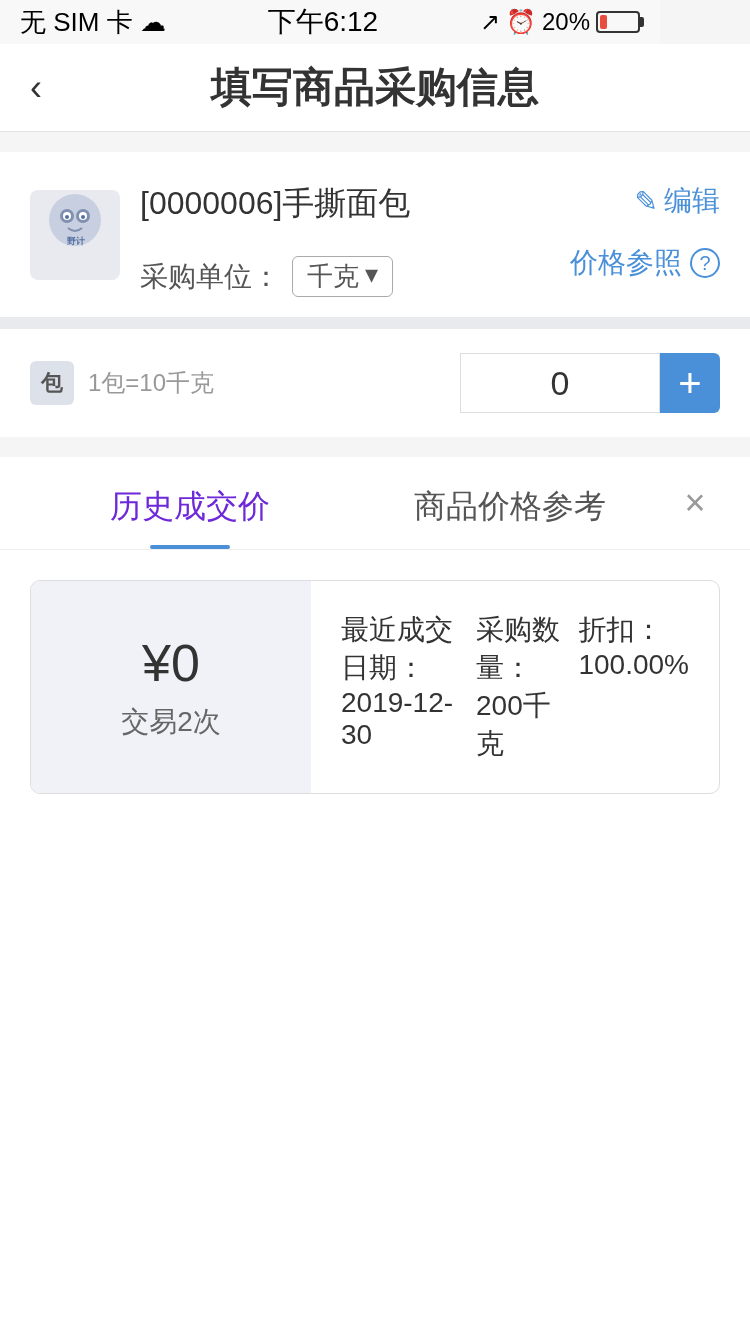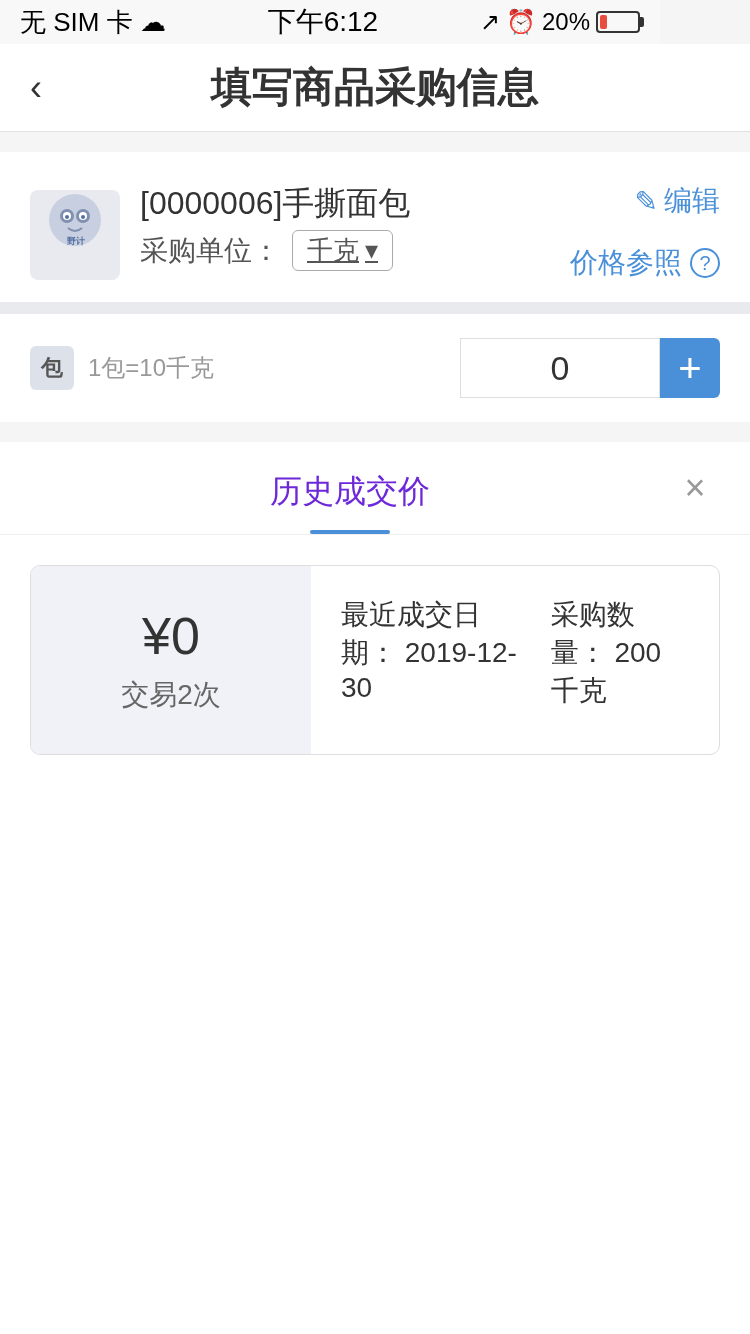--- a/index.html
+++ b/index.html
@@ -95,33 +95,31 @@
       width: 90px;
       height: 90px;
       background: #e8eaf0;
       border-radius: 8px;
       display: flex;
       justify-content: center;
       color: #7a8bb5;
       font-size: 28px;
       margin-top: 8px;
     }
-    .product-info { display: flex; flex-direction: column; gap: 4px; }
+    .product-info { display: flex; flex-direction: column; gap: 30px; }
     .product-name { font-size: 32px; color: #333; font-weight: 500; }
     .product-unit { display: flex; align-items: center; gap: 12px; font-size: 28px; color: #555; }
     .unit-badge {
       border: 1px solid #aaa;
       border-radius: 6px;
       padding: 2px 14px;
       font-size: 26px;
       color: #555;
       display: flex;
-      align-items: center;
       gap: 6px;
-      text-decoration: underline;
     }
     .edit-btn {
       display: flex;
       align-items: center;
       gap: 6px;
       color: #4a90d9;
       font-size: 28px;
       cursor: pointer;
     }
     .price-ref {
@@ -366,38 +364,45 @@
     <input class="qty-input" type="text" value="0" style="">
     <button class="qty-plus">+</button>
   </div>
 </div>
 
 <div class="tab-section">
   <div class="tab-header">
     <div class="tab-item active">
       <span>历史成交价</span>
     </div>
+    <div class="tab-item">
+      <span>商品价格参考</span>
+    </div>
     <div class="tab-close">×</div>
   </div>
 
   <div class="history-content">
     <div class="history-card">
       <div class="history-left">
         <div class="history-price">
           <span>¥</span><span>0</span>
         </div>
         <div class="history-count">交易2次</div>
       </div>
       <div class="history-right">
         <div class="history-detail-row">
           <span>最近成交日期：</span>
           <span>2019-12-30</span>
         </div>
         <div class="history-detail-row">
           <span>采购数量：</span>
           <span>200千克</span>
         </div>
+        <div class="history-detail-row">
+          <span>折扣：</span>
+          <span>100.00%</span>
+        </div>
       </div>
     </div>
   </div>
 </div>
 
 <div class="main-bg"></div>
 
 </body></html>

